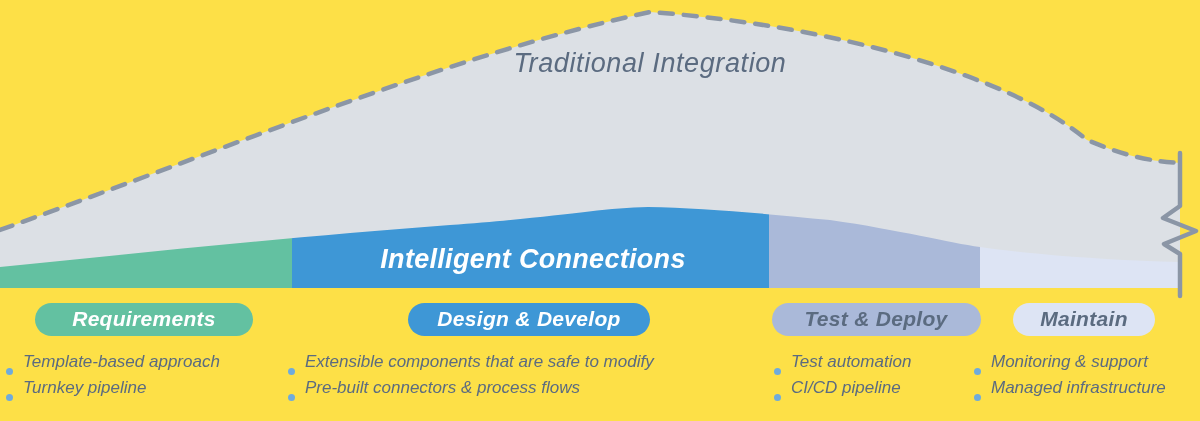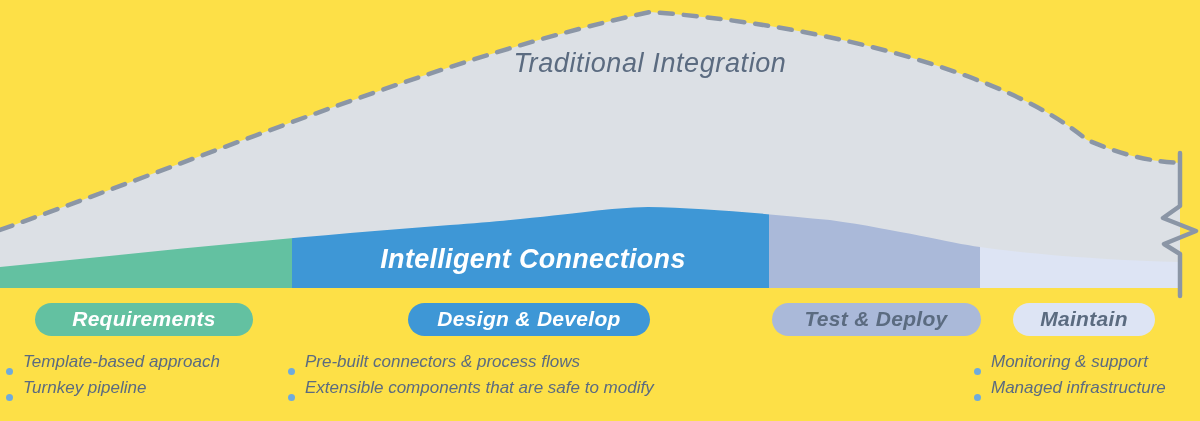--- a/index.html
+++ b/index.html
@@ -119,28 +119,38 @@
     </div>
     <div class="bullet-row">
       <span class="dot"></span>
       <span>Turnkey pipeline</span>
     </div>
   </div>
 
   <div class="bullet-col" style="left:288px;">
     <div class="bullet-row">
       <span class="dot"></span>
-      <span>Pre-built connectors &amp; process flows</span>
+      <span>Extensible components that are safe to modify</span>
     </div>
     <div class="bullet-row">
       <span class="dot"></span>
-      <span>Extensible components that are safe to modify</span>
+      <span>Pre-built connectors &amp; process flows</span>
     </div>
   </div>
 
+  <div class="bullet-col" style="left:774px;">
+    <div class="bullet-row">
+      <span class="dot"></span>
+      <span>Test automation</span>
+    </div>
+    <div class="bullet-row">
+      <span class="dot"></span>
+      <span>CI/CD pipeline</span>
+    </div>
+  </div>
 
   <div class="bullet-col" style="left:974px;">
     <div class="bullet-row">
       <span class="dot"></span>
       <span>Monitoring &amp; support</span>
     </div>
     <div class="bullet-row">
       <span class="dot"></span>
       <span>Managed infrastructure</span>
     </div>

